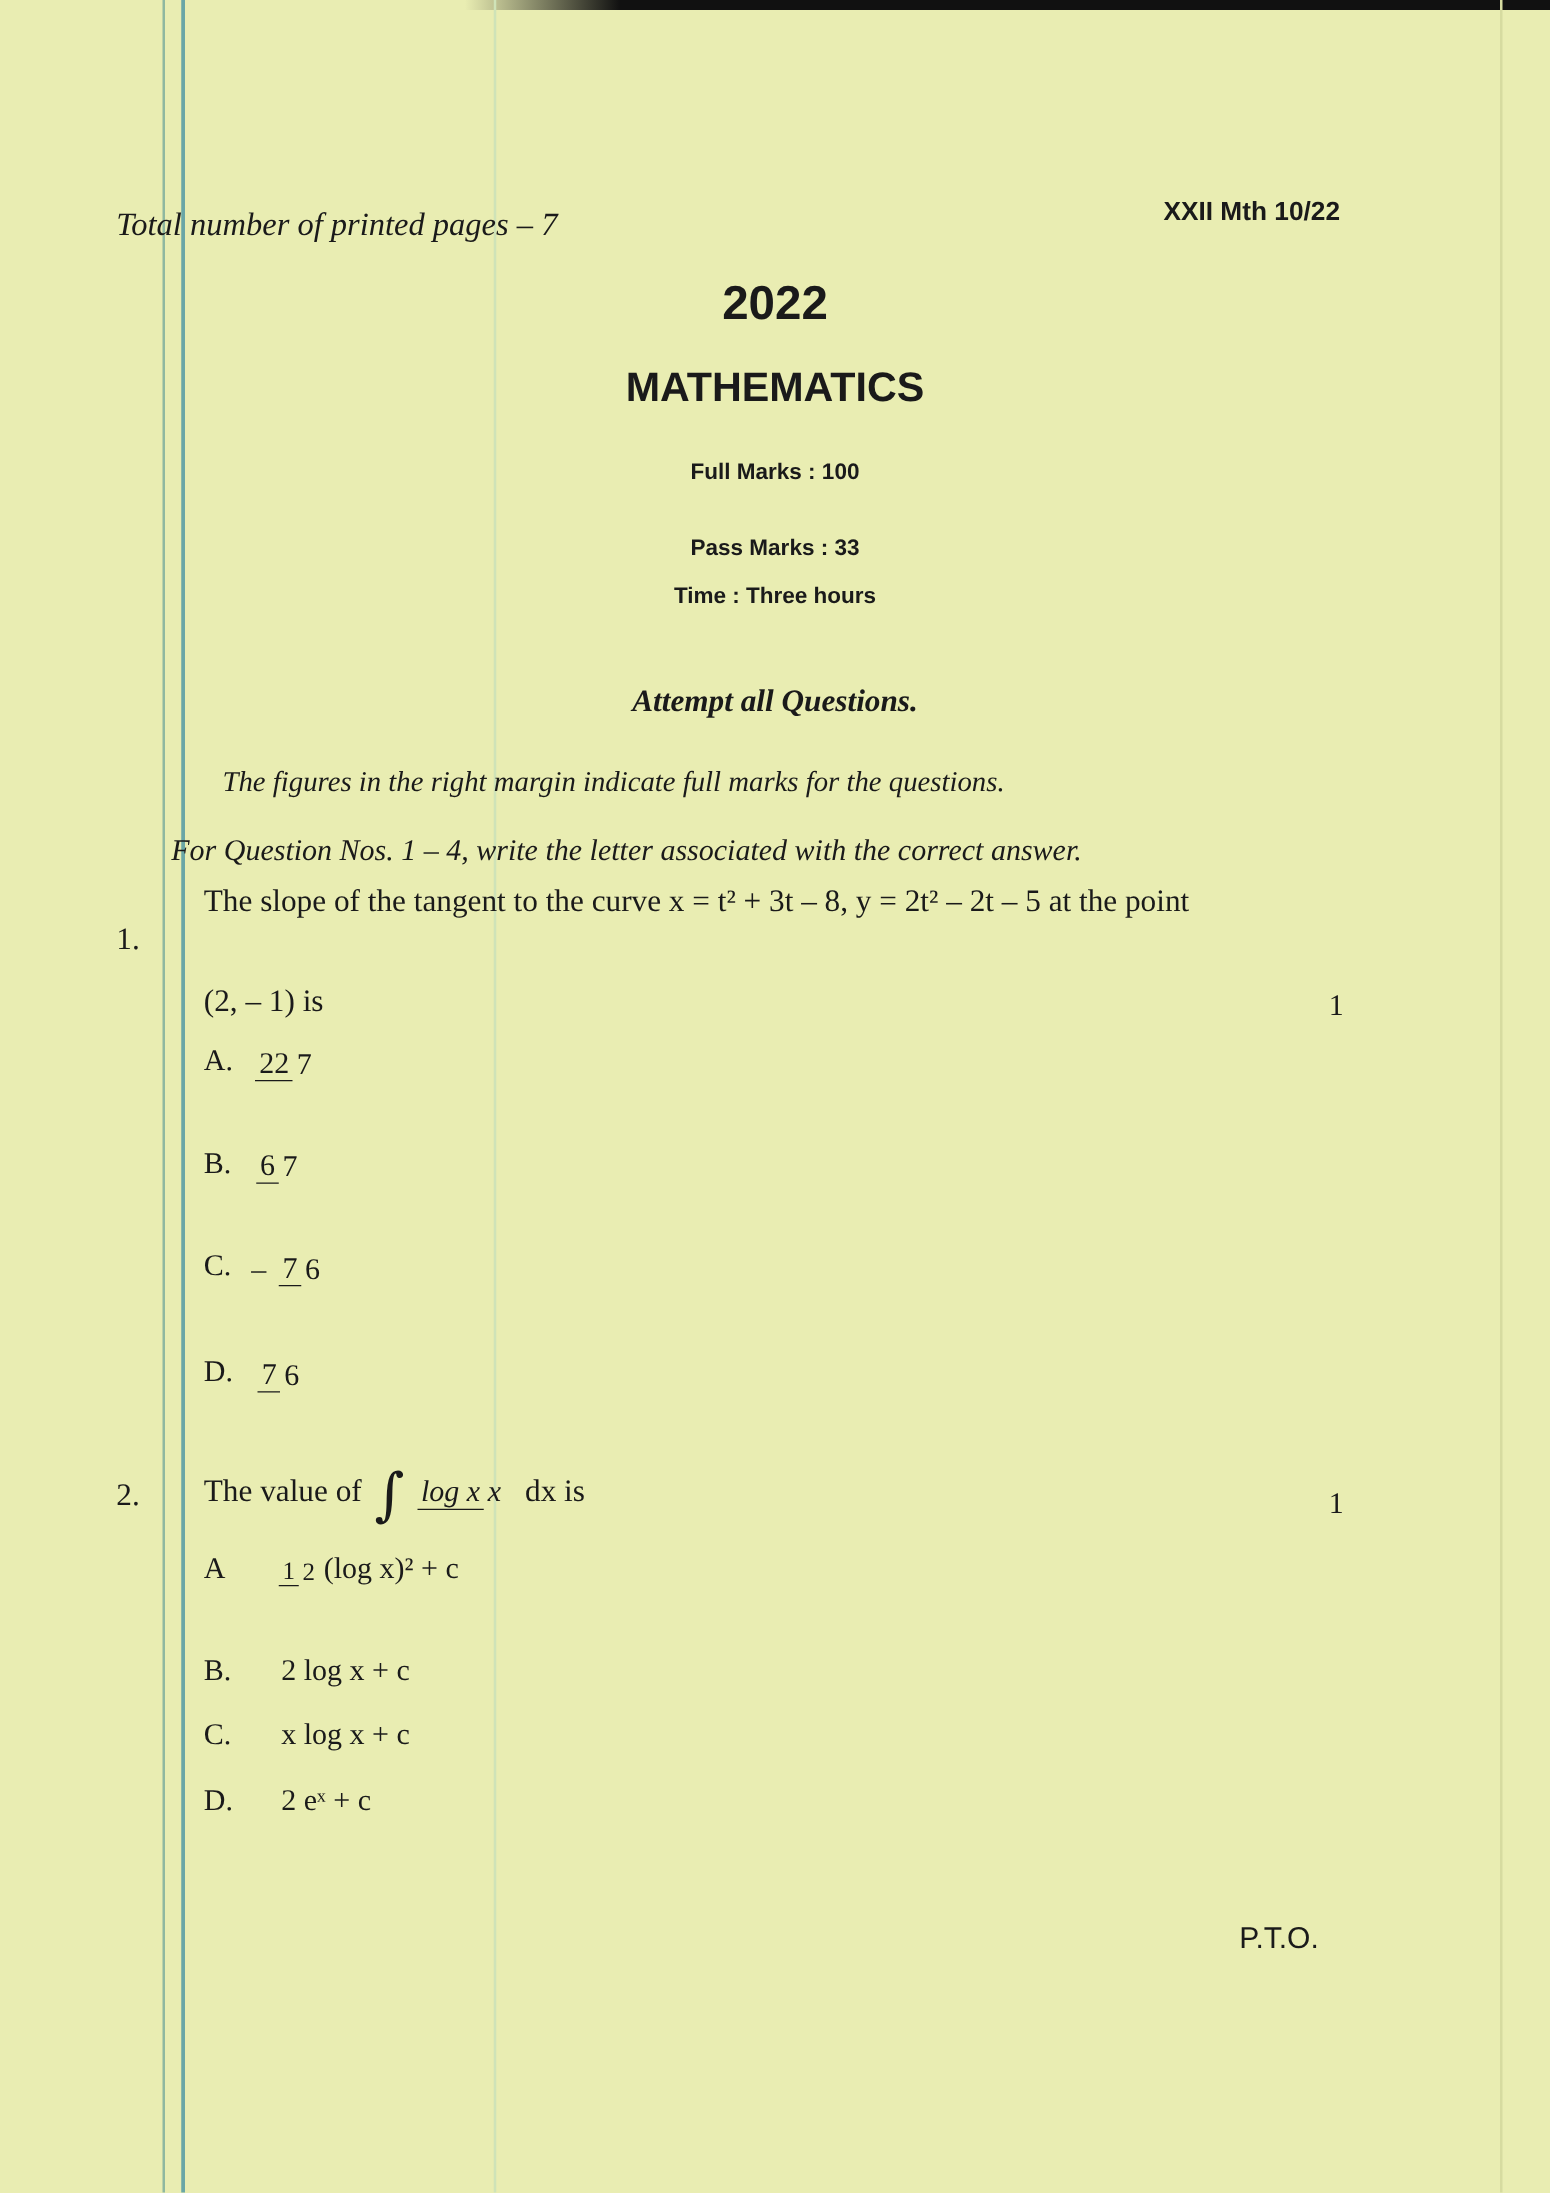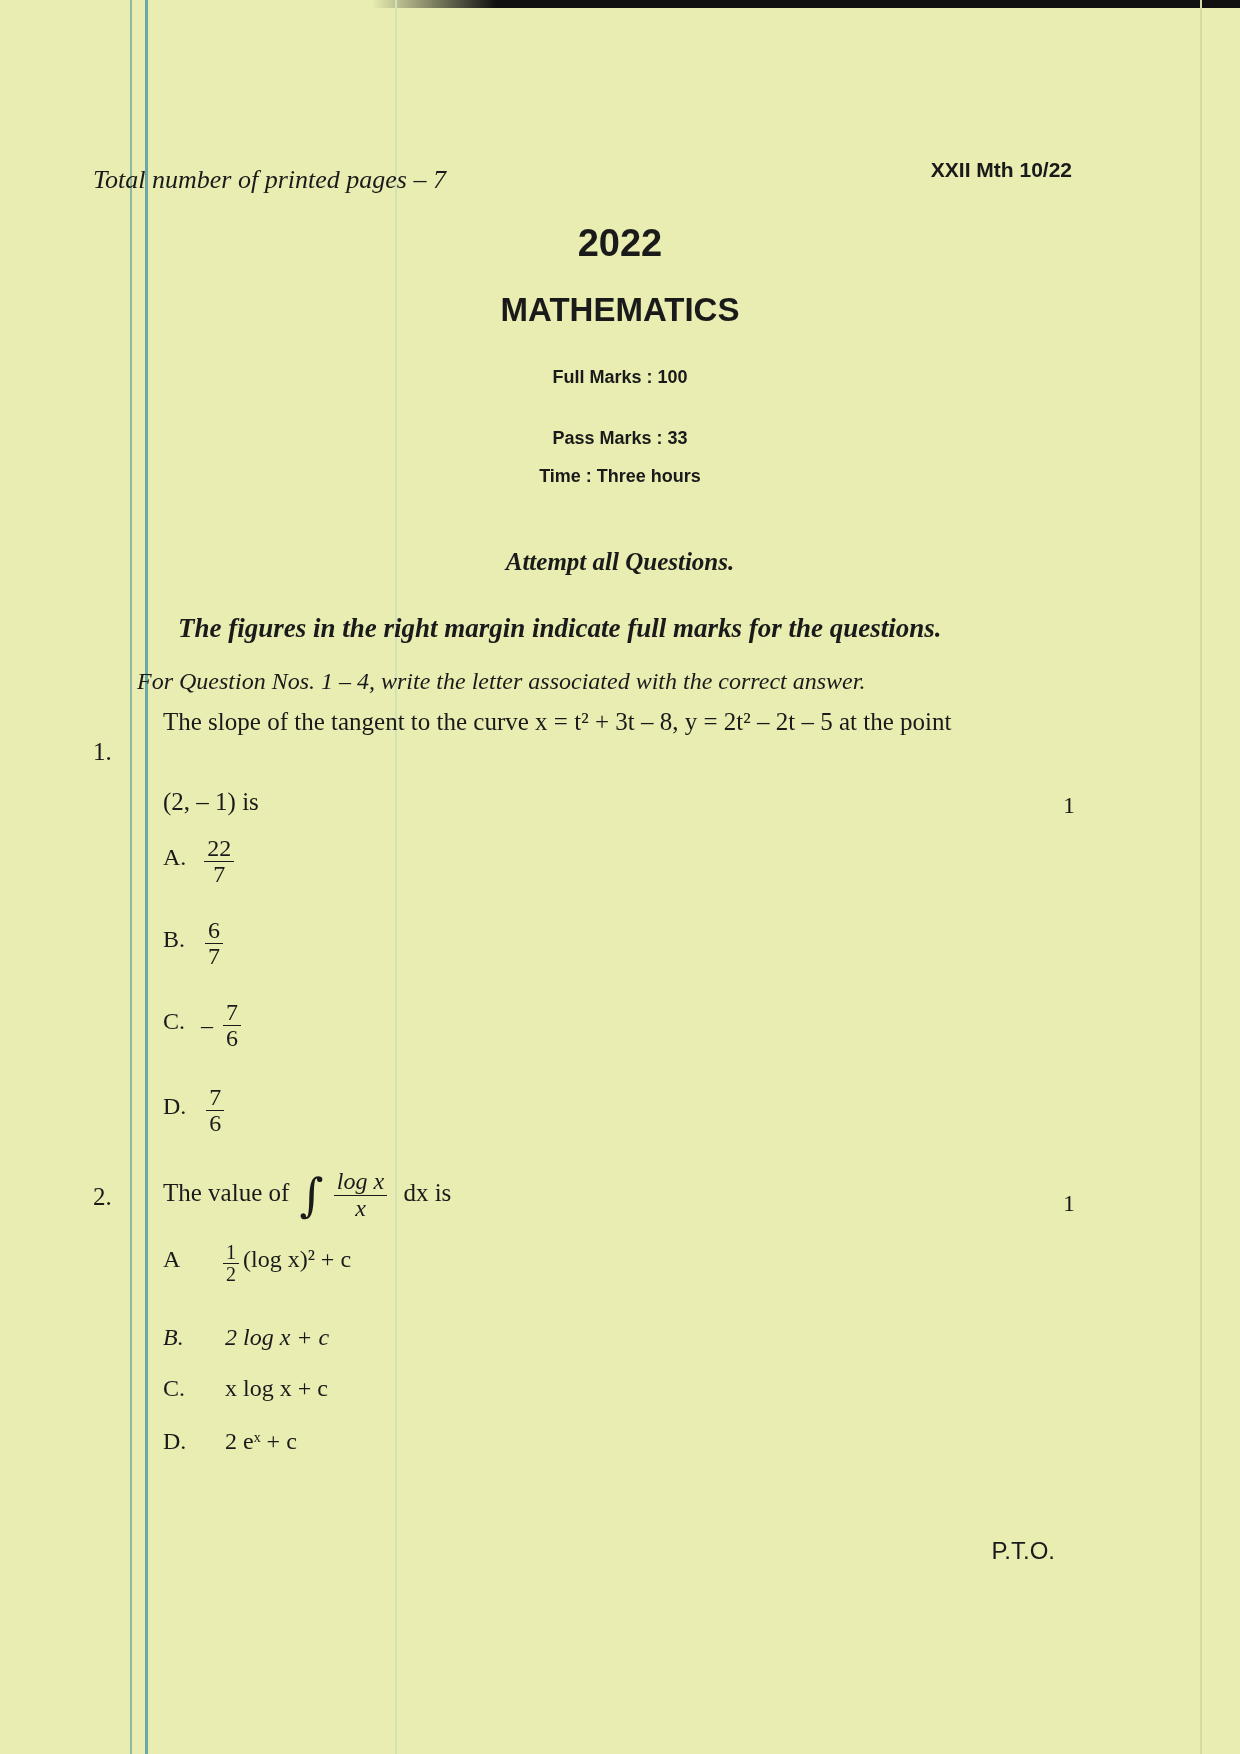--- a/index.html
+++ b/index.html
@@ -16,27 +16,27 @@
   .vline { position: absolute; top: 0; height: 1754px; width: 2px; }
   .sans { font-family: "Liberation Sans", sans-serif; }
   .abs { position: absolute; }
   .center { position: absolute; left: 0; width: 1240px; text-align: center; }
   .header-left { left: 93px; top: 165px; font-size: 26px; font-style: italic; }
   .header-right { right: 168px; top: 158px; font-size: 21px; font-weight: bold; }
   .year { top: 222px; font-size: 38px; font-weight: bold; }
   .subject { top: 291px; font-size: 33px; font-weight: bold; }
   .marks { font-size: 18px; font-weight: bold; }
   .attempt { top: 548px; font-size: 25px; font-weight: bold; font-style: italic; }
-  .instr1 { left: 178px; top: 613px; font-size: 27px; font-weight: bold; font-style: italic; }
+  .instr1 { left: 178px; top: 613px; font-size: 23px; font-weight: normal; font-style: italic; }
   .instr2 { left: 137px; top: 668px; font-size: 24px; font-style: italic; }
   .qnum { font-size: 25px; }
   .qtext { font-size: 25px; }
   .mark { font-size: 24px; }
   .opt-letter { font-size: 24px; }
-  .frac { display: inline-flex; flex-direction: column; align-items: center; vertical-align: middle; line-height: 1.05; font-size: 24px; }
+  .frac { display: inline-flex; flex-direction: row; align-items: center; vertical-align: middle; line-height: 1.05; font-size: 24px; }
   .frac .num { padding: 0 3px; border-bottom: 1.5px solid #1a1a1a; }
   .frac .den { padding: 0 3px; }
   .neg { font-size: 24px; margin-right: 6px; vertical-align: middle; }
   .opt-expr { font-size: 24px; }
   .integral { font-size: 46px; vertical-align: middle; margin: 0 4px; font-family: "DejaVu Serif", serif; }
   .pto { right: 185px; top: 1537px; font-size: 24px; }
 </style>
 </head>
 <body>
 
@@ -110,21 +110,21 @@
   <div class="abs mark" style="left:1063px;top:1190px;">1</div>
 
   <div class="abs" style="left:163px;top:1242px;">
     <span class="opt-letter" style="display:inline-block;width:56px;">A</span>
     <span class="frac" style="font-size:20px;">
       <span class="num">1</span>
       <span class="den">2</span>
     </span>
     <span class="opt-expr">(log x)² + c</span>
   </div>
-  <div class="abs" style="left:163px;top:1324px;font-style:italic;">
+  <div class="abs" style="left:163px;top:1324px;">
     <span class="opt-letter" style="display:inline-block;width:58px;">B.</span>
     <span class="opt-expr">2 log x  + c</span>
   </div>
   <div class="abs" style="left:163px;top:1375px;">
     <span class="opt-letter" style="display:inline-block;width:58px;">C.</span>
     <span class="opt-expr">x log x  + c</span>
   </div>
   <div class="abs" style="left:163px;top:1428px;">
     <span class="opt-letter" style="display:inline-block;width:58px;">D.</span>
     <span class="opt-expr">2 eˣ  + c</span>

